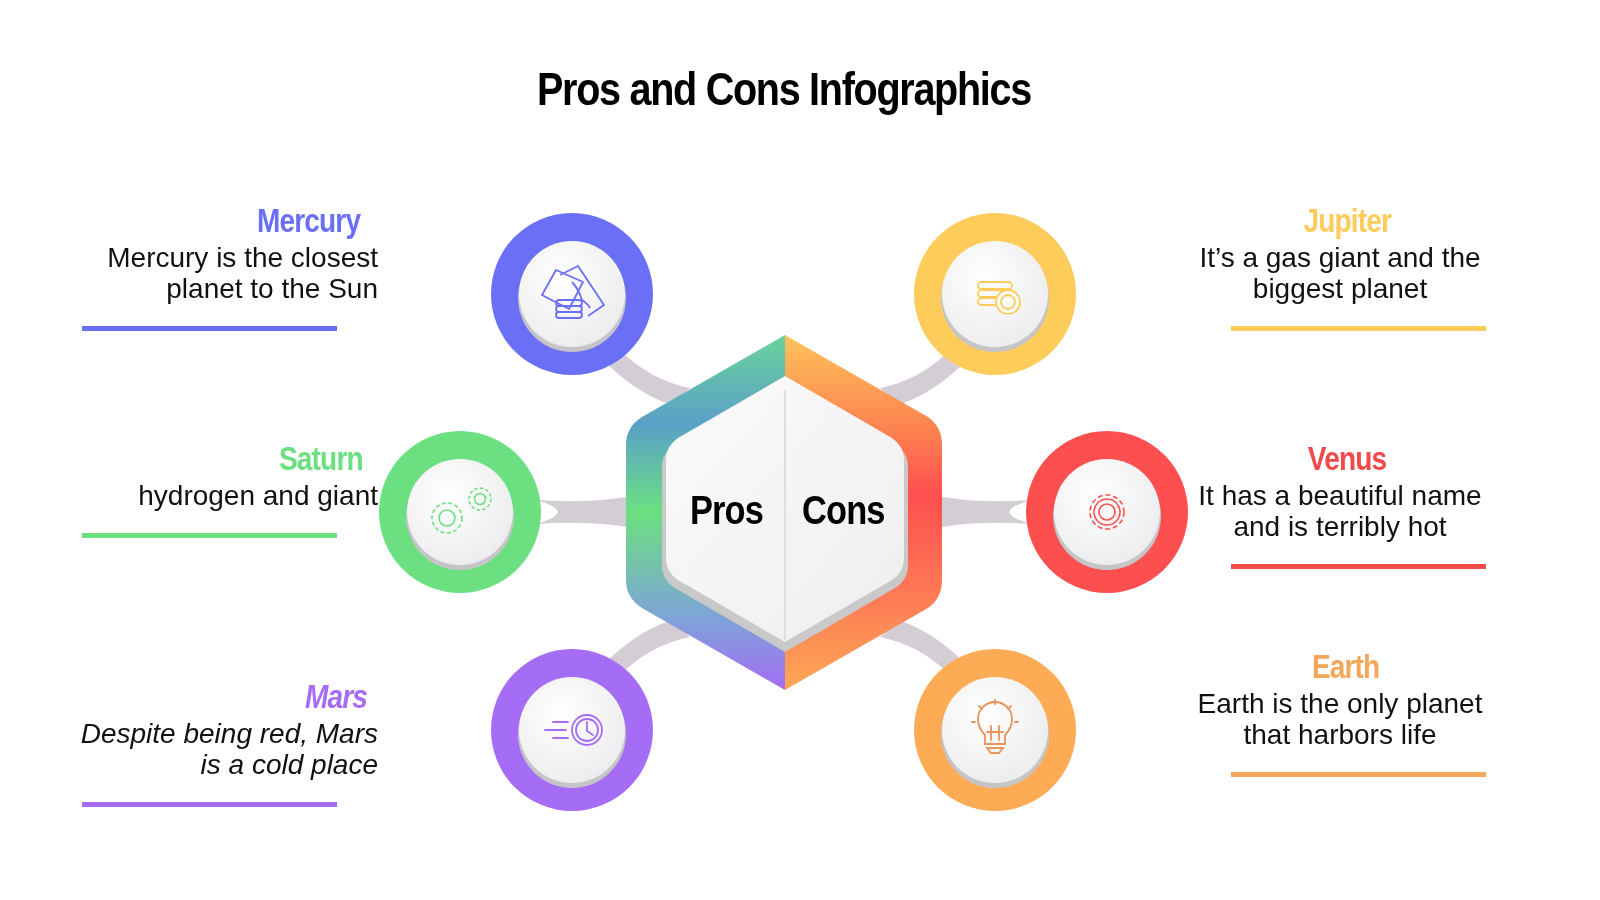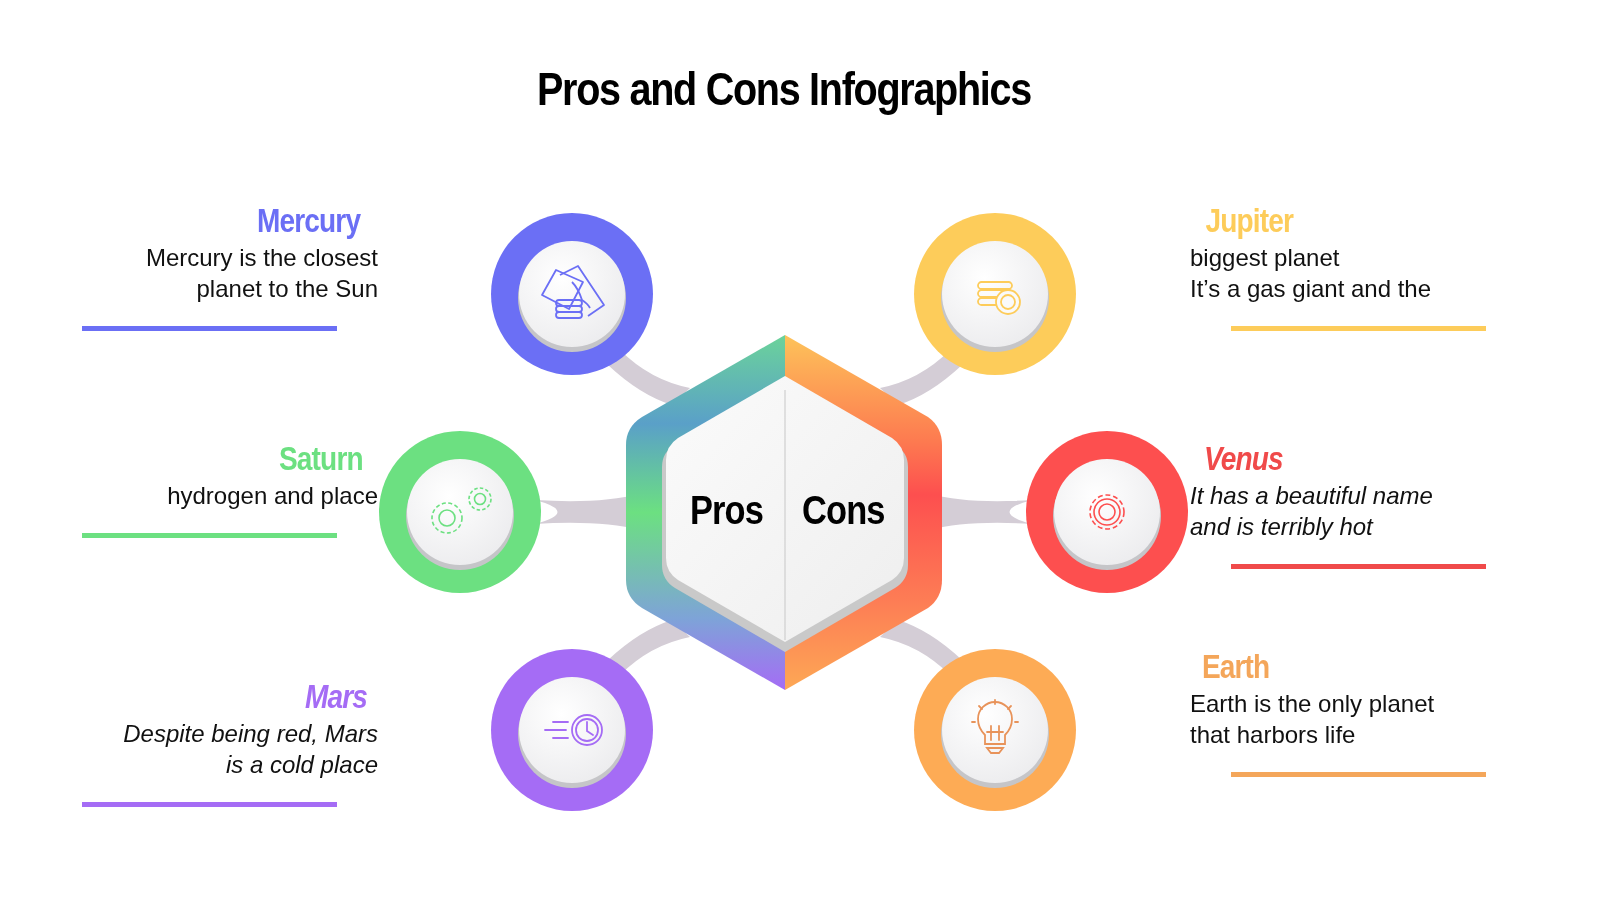--- a/index.html
+++ b/index.html
@@ -1,26 +1,26 @@
 <!DOCTYPE html>
 <html><head>
 <meta charset="utf-8">
 <style>
   html, body { margin: 0; padding: 0; }
   body { width: 1600px; height: 900px; background: #ffffff; position: relative; overflow: hidden; font-family: "Liberation Sans", sans-serif; }
   .title { position: absolute; left: 0; top: 62px; width: 1568px; text-align: center; font-family: "Liberation Sans", sans-serif; font-weight: bold; font-size: 46px; color: #000; letter-spacing: -1.5px; transform: scaleX(0.86); transform-origin: 784px 0; }
   svg.diagram { position: absolute; left: 0; top: 0; }
   .label { position: absolute; width: 300px; }
   .label .name { font-weight: bold; font-size: 33px; letter-spacing: -1px; line-height: 38px; display: inline-block; transform: scaleX(0.85); }
-  .label .desc { font-size: 24px; line-height: 31px; color: #111; margin-top: 2px; }
+  .label .desc { font-size: 28px; line-height: 31px; color: #111; margin-top: 2px; }
   .label .bar { height: 5px; width: 255px; margin-top: 22px; }
   .label.left { left: 78px; text-align: right; }
   .label.left .name { transform-origin: left center; }
   .label.left .bar { margin-left: 4px; }
-  .label.right { right: 110px; text-align: left; }
+  .label.right { right: 110px; text-align: center; }
   .label.right .name { transform-origin: right center; }
   .label.right .bar { margin-left: auto; margin-right: 4px; }
   .hex-text { position: absolute; font-weight: bold; font-size: 40px; color: #000; letter-spacing: -1px; transform: scaleX(0.86); }
 </style>
 </head>
 <body>
 
 <div class="title">Pros and Cons Infographics</div>
 
 <svg class="diagram" width="1600" height="900" viewBox="0 0 1600 900">
@@ -153,44 +153,44 @@
   <div class="desc">
     <div>Mercury is the closest</div>
     <div>planet to the Sun</div>
   </div>
   <div class="bar" style="background:#6b6ff5;"></div>
 </div>
 
 <div class="label left" style="top:440px;">
   <div class="name" style="color:#6ce081;">Saturn</div>
   <div class="desc">
-    <div>hydrogen and place</div>
+    <div>hydrogen and giant</div>
   </div>
   <div class="bar" style="background:#6ce081;"></div>
 </div>
 
 <div class="label left" style="top:678px;font-style:italic;">
   <div class="name" style="color:#a56cf5;">Mars</div>
   <div class="desc">
     <div>Despite being red, Mars</div>
     <div>is a cold place</div>
   </div>
   <div class="bar" style="background:#a56cf5;"></div>
 </div>
 
 <div class="label right" style="top:202px;">
   <div class="name" style="color:#fdcc5a;">Jupiter</div>
   <div class="desc">
+    <div>It’s a gas giant and the</div>
     <div>biggest planet</div>
-    <div>It’s a gas giant and the</div>
   </div>
   <div class="bar" style="background:#fdcc5a;"></div>
 </div>
 
-<div class="label right" style="top:440px;font-style:italic;">
+<div class="label right" style="top:440px;">
   <div class="name" style="color:#f04a4a;">Venus</div>
   <div class="desc">
     <div>It has a beautiful name</div>
     <div>and is terribly hot</div>
   </div>
   <div class="bar" style="background:#f04a4a;"></div>
 </div>
 
 <div class="label right" style="top:648px;">
   <div class="name" style="color:#f4a65a;">Earth</div>

